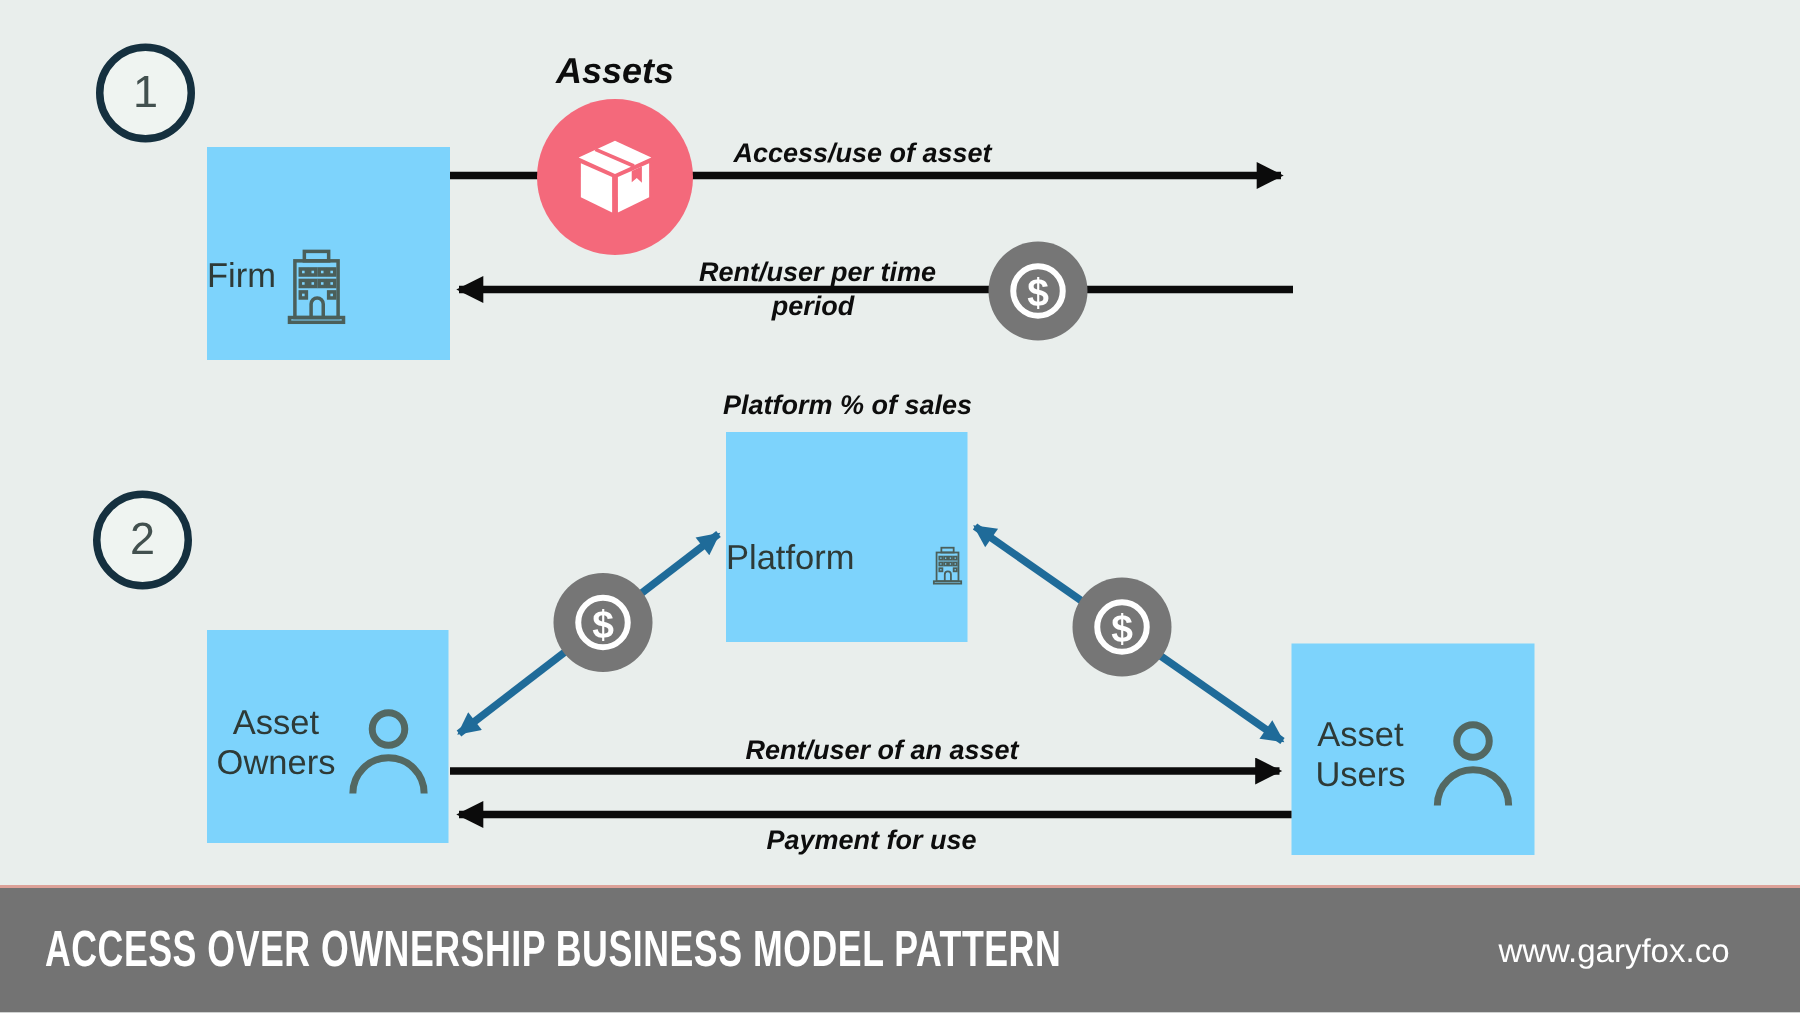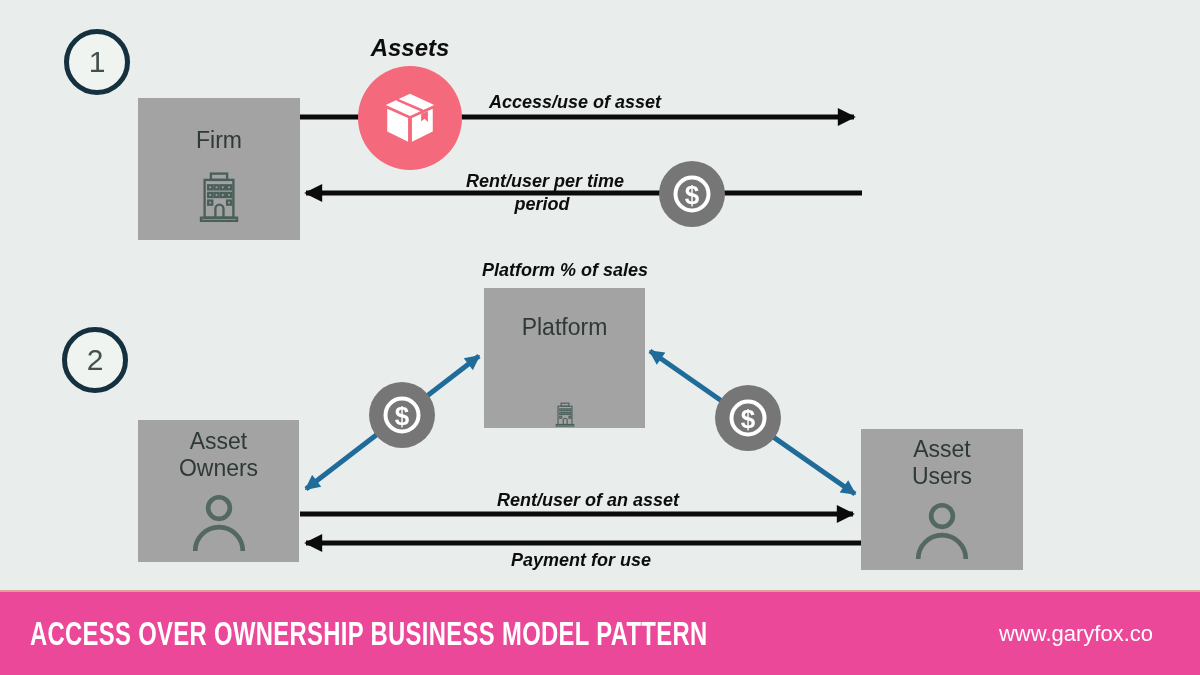--- a/index.html
+++ b/index.html
@@ -3,22 +3,22 @@
 <meta charset="utf-8">
 <style>
   html,body { margin:0; padding:0; }
   .stage {
     position:relative; width:1200px; height:675px;
     background:#e9eeec; overflow:hidden;
     font-family:"Liberation Sans", sans-serif;
   }
   
   .gbox {
-    position:absolute; background:#a3a3a3; z-index:1;
-    display:flex; flex-direction:column; align-items:center;
+    position:absolute; background:#7dd3fc; z-index:1;
+    display:flex; flex-direction:row; align-items:center;
     box-sizing:border-box;
   }
   .gbox .lbl { font-size:23px; line-height:27px; color:#2e3a37; text-align:center; }
   .box-firm     { left:138px; top:98px;  width:162px; height:142px; padding-top:29px; }
   .box-customer { left:862px; top:99px;  width:161px; height:141px; padding-top:28px; }
   .box-platform { left:484px; top:288px; width:161px; height:140px; padding-top:26px;gap:48px; }
   .box-owners   { left:138px; top:420px; width:161px; height:142px; padding-top:8px; }
   .box-users    { left:861px; top:429px; width:162px; height:141px; padding-top:7px; }
   .box-owners .lbl, .box-users .lbl { width:92px; }
   .icon-building { margin-top:15px; }
@@ -59,21 +59,21 @@
   .lab-access   { left:425px; top:92px;  width:300px; }
   .lab-rent1    { left:420px; top:171px; width:250px; }
   .lab-rent2    { left:418px; top:194px; width:248px; }
   .lab-pshare   { left:430px; top:260px; width:270px; }
   .lab-rasset   { left:438px; top:490px; width:300px; }
   .lab-payment  { left:431px; top:550px; width:300px; }
 
   
   .footer {
     position:absolute; left:0; top:590px; width:1200px; height:85px;
-    background:#ec4899; border-top:2px solid #dca198; box-sizing:border-box;
+    background:#737373; border-top:2px solid #dca198; box-sizing:border-box;
     display:flex; align-items:center; z-index:5;
   }
   .footer-title {
     margin-left:30px; color:#ffffff; font-size:34px; font-weight:bold;
     white-space:nowrap; letter-spacing:.5px;
     transform:scaleX(.70); transform-origin:left center;
   }
   .footer-site {
     position:absolute; right:47px; top:0; height:100%;
     display:flex; align-items:center; color:#ffffff; font-size:22px;

